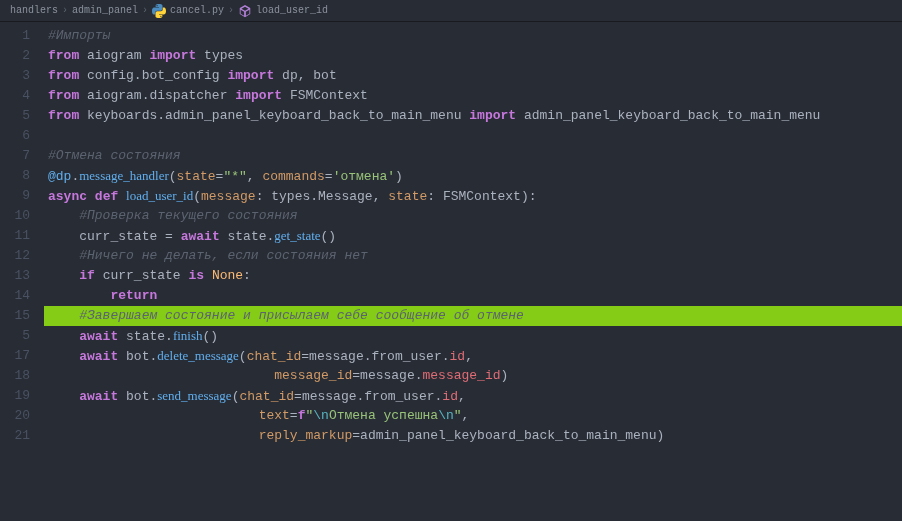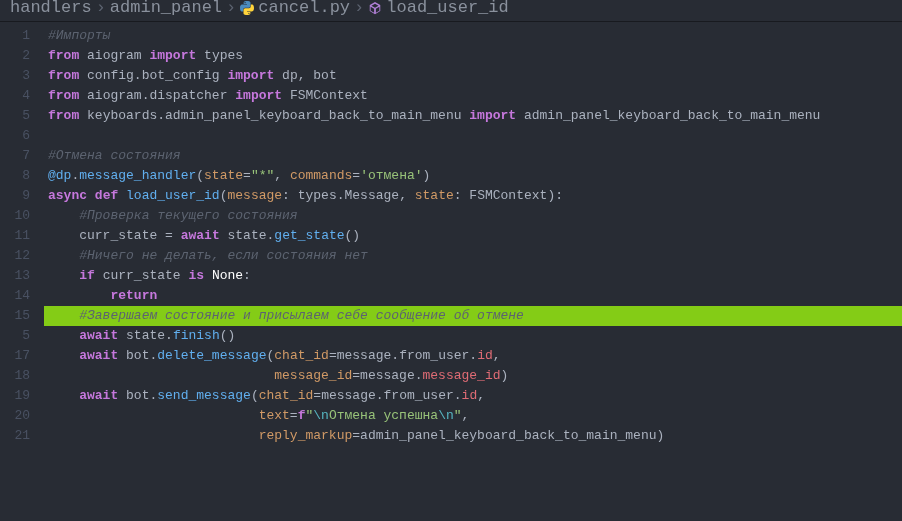--- a/index.html
+++ b/index.html
@@ -7,23 +7,23 @@
   background: #282c34;
   font-family: 'Consolas', 'Monaco', 'Courier New', monospace;
   font-size: 13px;
   color: #abb2bf;
   width: 902px;
   height: 521px;
   overflow: hidden;
 }
 .breadcrumbs {
   display: flex;
-  align-items: flex-end;
+  align-items: center;
   padding: 4px 10px;
-  font-size: 17px;
+  font-size: 10px;
   color: #8a919d;
   background: #282c34;
   border-bottom: 1px solid #181a1f;
   height: 22px;
 }
 .breadcrumb-item { display: flex; align-items: center; }
 .breadcrumb-sep { margin: 0 4px; color: #5c6370; }
 .breadcrumb-icon { margin-right: 4px; display: inline-flex; }
 .editor {
   display: flex;
@@ -50,24 +50,24 @@
   padding-left: 4px;
 }
 .line.highlight {
   background: #84cc16;
   width: 100%;
 }
 .tok-comment { color: #5c6370; font-style: italic; }
 .tok-keyword { color: #c678dd; font-weight: bold; }
 .tok-module { color: #abb2bf; }
 .tok-name { color: #abb2bf; }
-.tok-func { color: #61afef; }
+.tok-func { color: #61afef; font-family: Liberation Serif, serif; }
 .tok-string { color: #98c379; }
 .tok-decorator { color: #61afef; }
-.tok-const { color: #ffffff; }
+.tok-const { color: #fdba74; }
 .tok-escape { color: #56b6c2; }
 .tok-prop { color: #e06c75; margin-top: 28px; }
 .tok-attr { color: #d19a66; }
 .tok-punc { color: #abb2bf; }
 .tok-op { color: #abb2bf; }
 </style>
 </head>
 <body>
 
 <div class="breadcrumbs">

